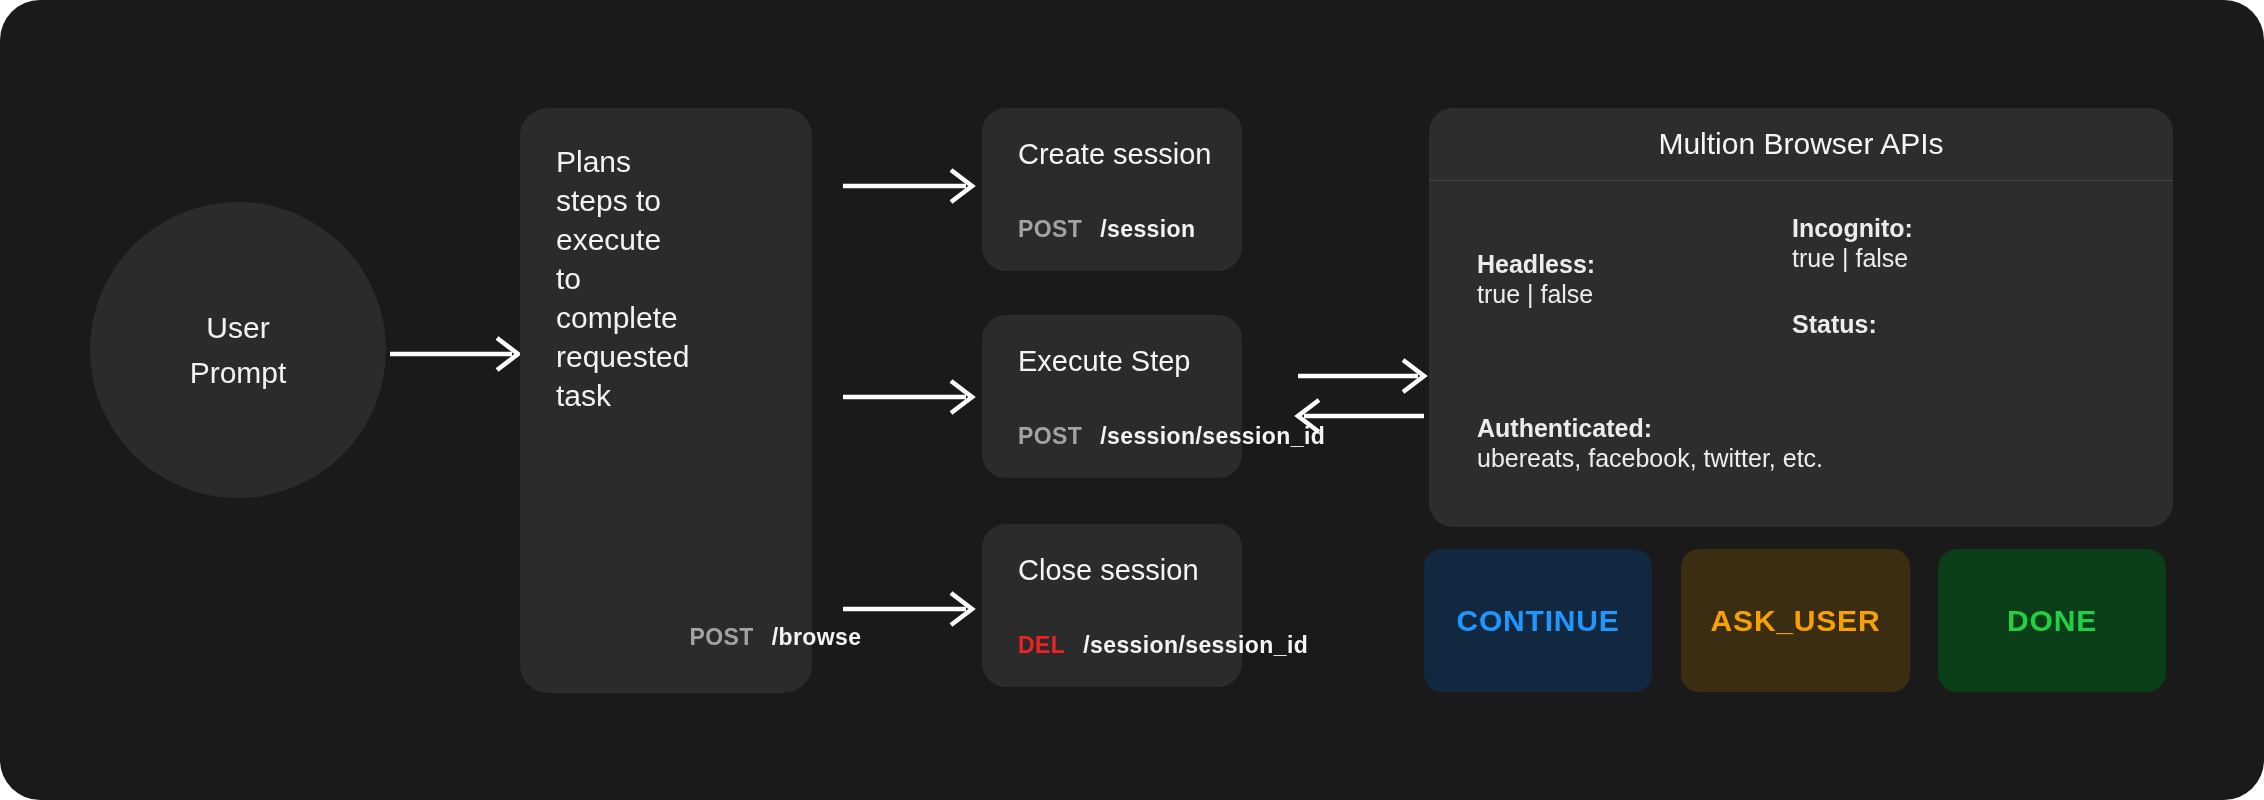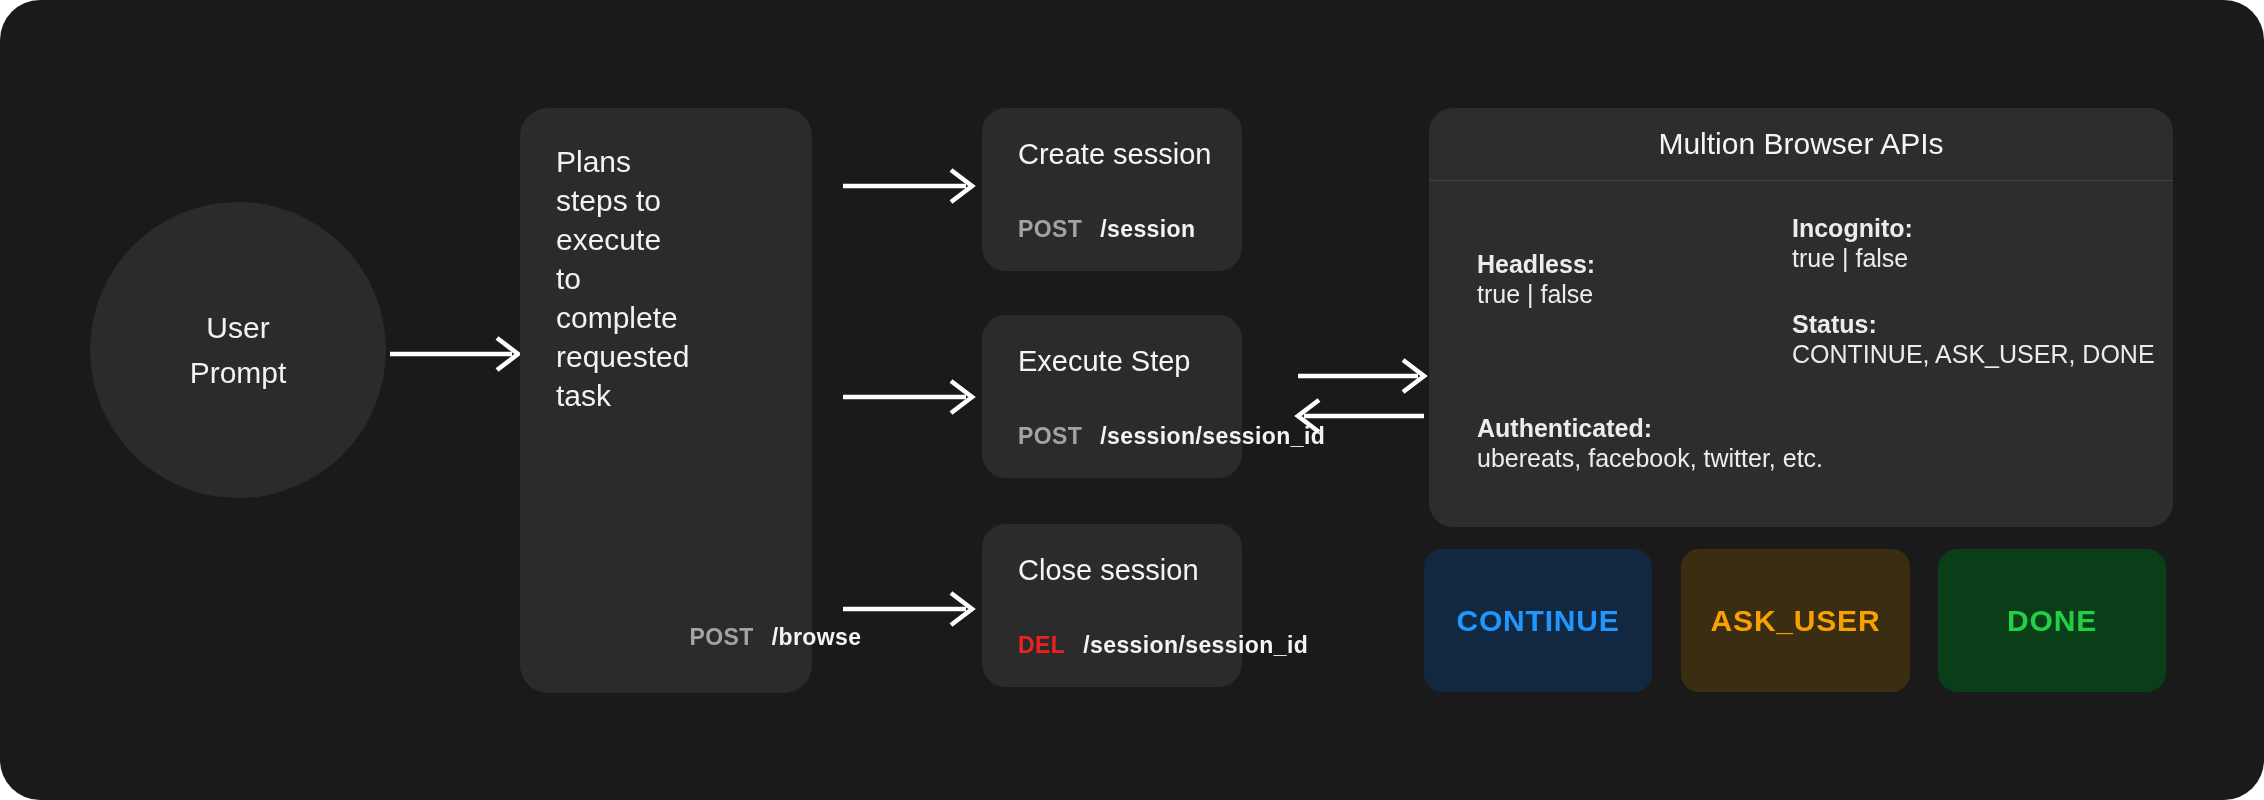--- a/index.html
+++ b/index.html
@@ -209,21 +209,20 @@
       <div class="field f-headless">
         <span class="field-label">Headless:</span>
         <span class="field-value">true | false</span>
       </div>
       <div class="field f-incognito">
         <span class="field-label">Incognito:</span>
         <span class="field-value">true | false</span>
       </div>
       <div class="field f-status">
         <span class="field-label">Status:</span>
-        <span class="field-value">CONTINUE, ASK_USER, DONE</span>
       </div>
       <div class="field f-authenticated">
         <span class="field-label">Authenticated:</span>
         <span class="field-value">ubereats, facebook, twitter, etc.</span>
       </div>
     </div>
   </div>
 
   <div class="status-btn btn-continue" style="background: rgb(18, 40, 64); color: rgb(31, 151, 255);">CONTINUE</div>
   <div class="status-btn btn-askuser" style="background: rgb(58, 45, 17); color: rgb(249, 161, 0);">ASK_USER</div>

